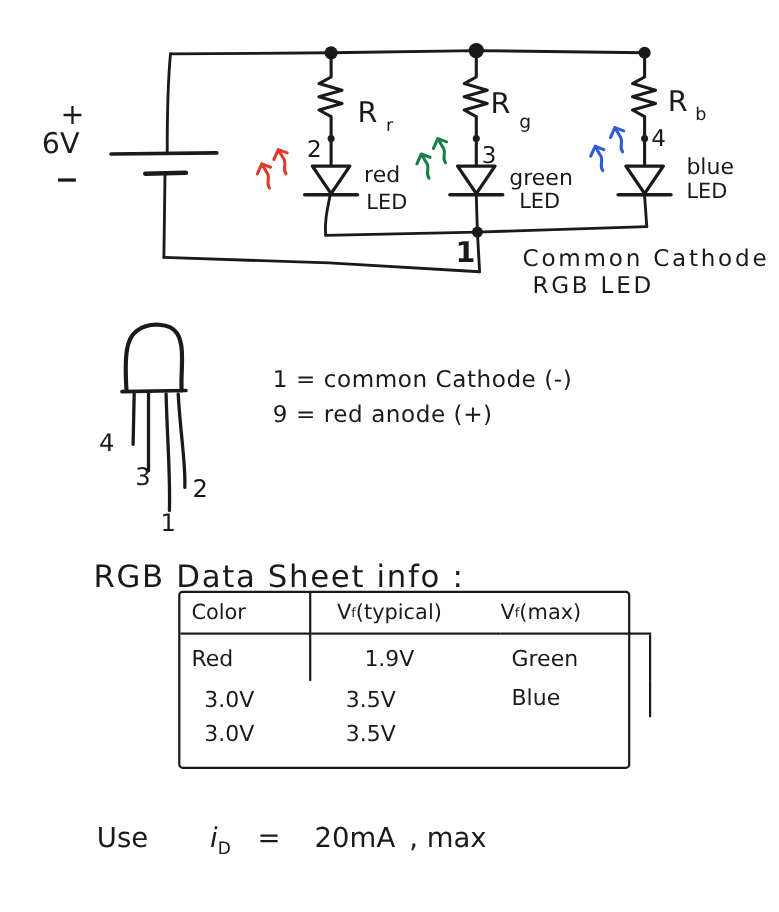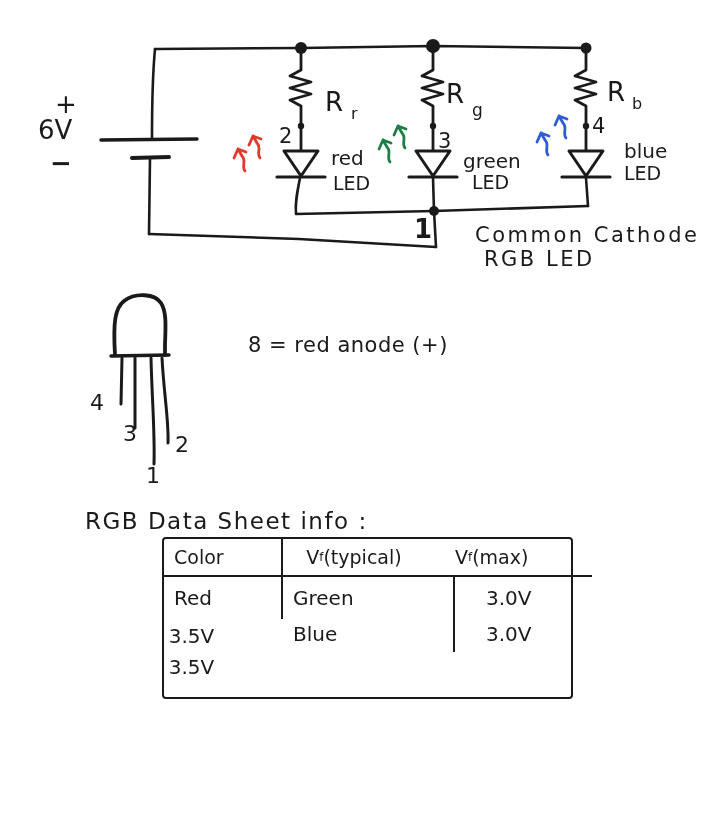--- a/index.html
+++ b/index.html
@@ -16,21 +16,21 @@
   svg .f21{font-size:21px}
   svg .f22{font-size:22px}
   svg .f26{font-size:26px}
   svg .bold{font-weight:bold}
   svg .caption{letter-spacing:2.5px}
   .pin-lines{
     position:absolute;left:248px;top:329px;font-size:21px;line-height:32px;
     letter-spacing:0.5px;white-space:nowrap;
   }
   .ds-title{
-    position:absolute;left:85px;top:508px;font-size:23px;letter-spacing:1.5px;white-space:nowrap;
+    position:absolute;left:85px;top:508px;font-size:28px;letter-spacing:1.5px;white-space:nowrap;
   }
   .ds-table{
     position:absolute;left:162px;top:537px;width:411px;height:162px;
     border:2.4px solid #1a1a1a;border-radius:4px;box-sizing:border-box;
     display:grid;grid-template-columns:119px 172px 1fr;grid-template-rows:38px 42px 33px 1fr;
     font-size:20px;
   }
   .ds-table .c{display:flex;align-items:center;box-sizing:border-box;}
   .ds-table .col1{padding-left:10px;border-right:2.4px solid #1a1a1a;}
   .ds-table .hdr{border-bottom:2.4px solid #1a1a1a;font-size:19px;}
@@ -131,43 +131,52 @@
       <path stroke-width="3" d="M151,358 C152,400 155,432 154,464"></path>
       <path stroke-width="3" d="M162,358 C164,395 169,422 168,443"></path>
       <text class="hw f22" x="90" y="410" stroke="none">4</text>
       <text class="hw f22" x="123" y="441" stroke="none">3</text>
       <text class="hw f22" x="175" y="452" stroke="none">2</text>
       <text class="hw f22" x="146" y="483" stroke="none">1</text>
     </g>
   </svg>
 
   <div class="pin-lines">
-    <div>8 = red anode (+)</div>
+    <div>1 = common Cathode (-)</div>
+    <div>9 = red anode (+)</div>
   </div>
 
   <div class="ds-title">RGB Data Sheet info :</div>
 
   <div class="ds-table">
     <div class="c col1 hdr">Color</div>
     <div class="c mid hdr">
       <span>V</span>
         <sub>f</sub>
         <span> (typical)</span>
     </div>
     <div class="c last hdr">
       <span>V</span>
         <sub>f</sub>
         <span> (max)</span>
     </div>
 
     <div class="c col1">Red</div>
+    <div class="c mid">1.9V</div>
 
     <div class="c col1">Green</div>
     <div class="c mid">3.0V</div>
     <div class="c last">3.5V</div>
 
     <div class="c col1 rowblue">Blue</div>
     <div class="c mid rowblue">3.0V</div>
     <div class="c last rowblue">3.5V</div>
   </div>
 
+  <div class="note-row">
+    <span class="part" style="left:0px">Use</span>
+    <span class="part" style="left:103px"><span class="cur">i</span><sub>D</sub></span>
+    <span class="part" style="left:146px">=</span>
+    <span class="part" style="left:198px">20mA</span>
+    <span class="part" style="left:284px">, max</span>
+  </div>
 
 </div>
 
 </body></html>

